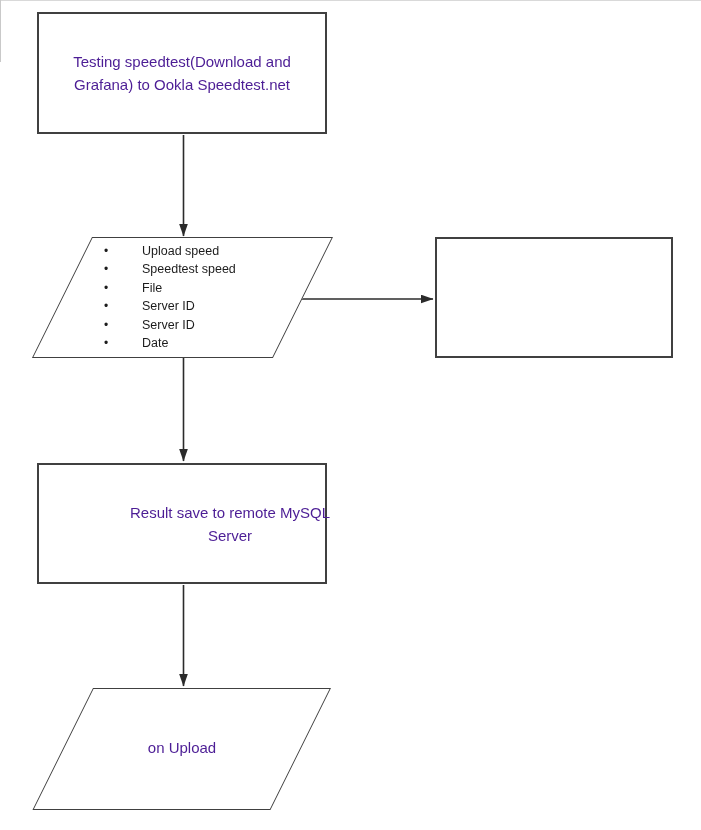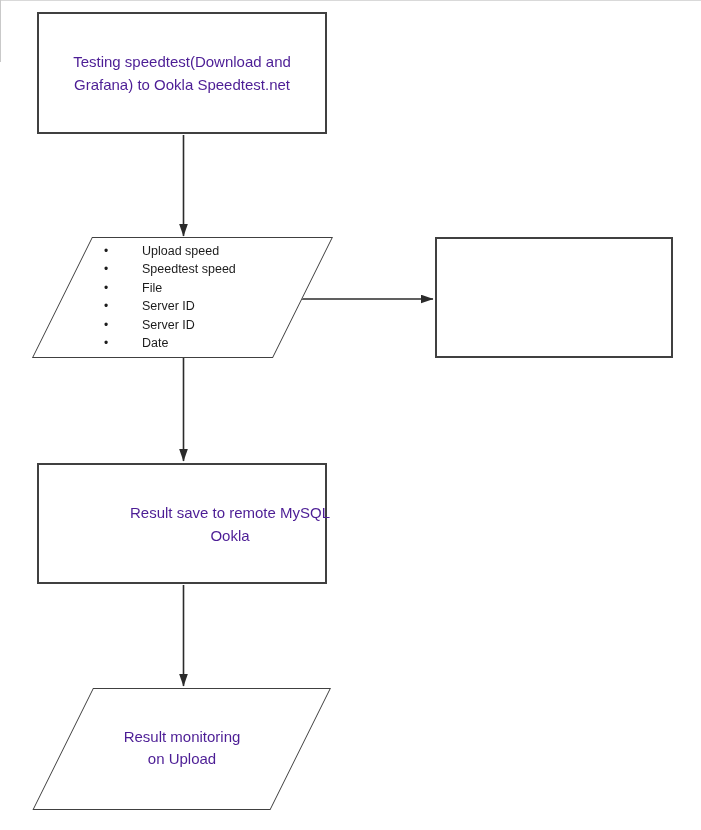--- a/index.html
+++ b/index.html
@@ -141,22 +141,21 @@
       <span class="bullet">•</span>
       <span>Date</span>
     </div>
   </div>
 
   <div class="shape rect-c"></div>
 
   <div class="shape rect-d"></div>
   <div class="shape-label label-d">
     <div>Result save to remote MySQL</div>
-    <div>Ookla</div>
+    <div>Server</div>
   </div>
 
   <div class="shape para para-e"></div>
   <div class="shape-label label-e">
-    <div>Result monitoring</div>
     <div>on Upload</div>
   </div>
 
 </div>
 
 </body></html>

